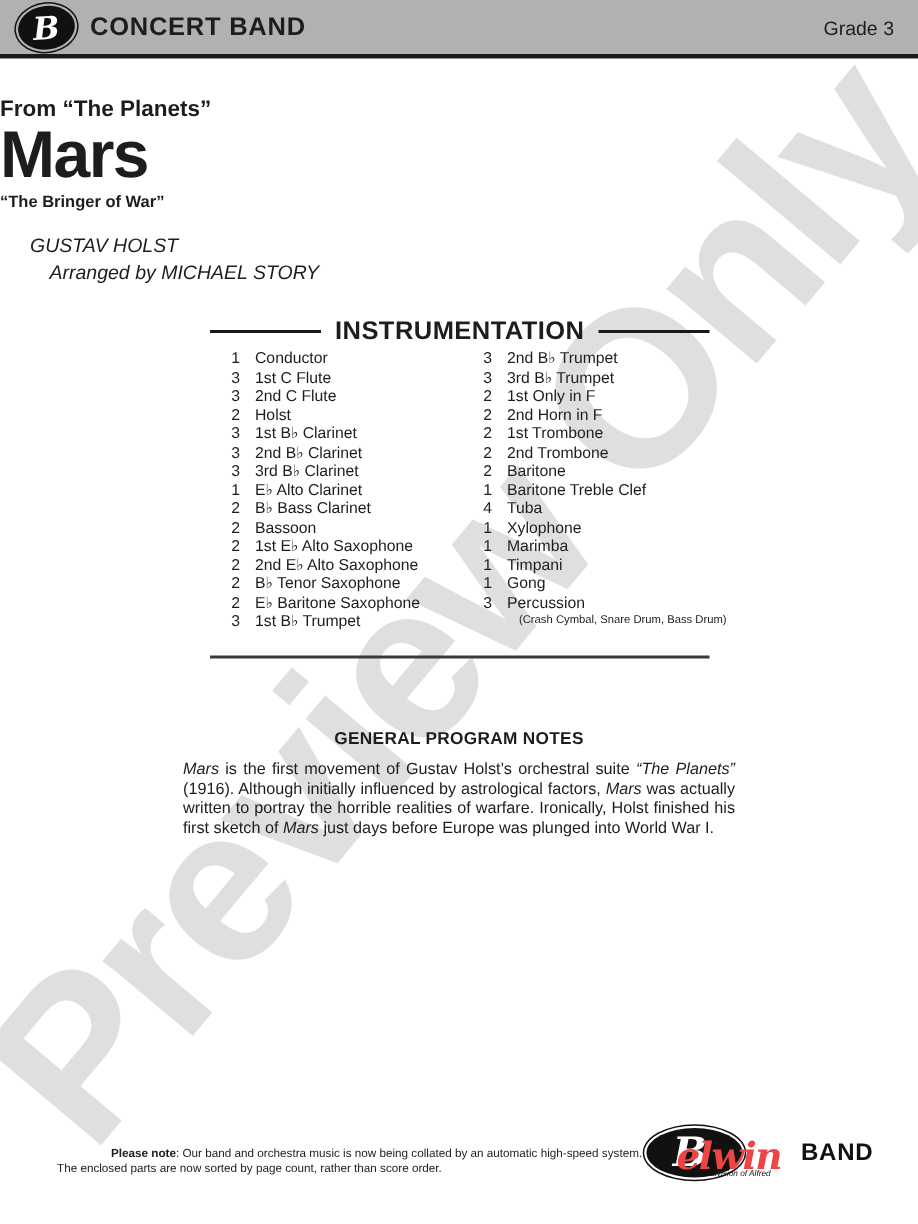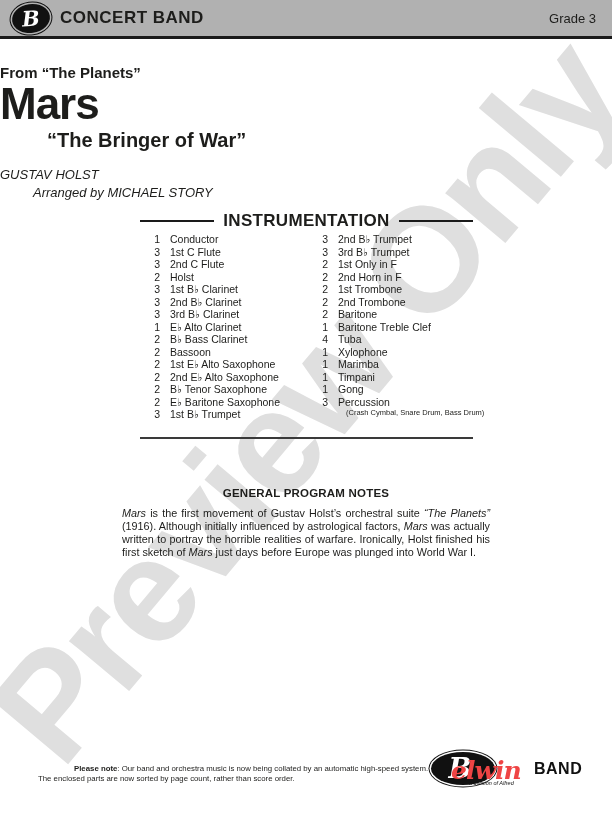--- a/index.html
+++ b/index.html
@@ -84,22 +84,22 @@
     color: #1d1d1b;
     text-align: right;
   }
 
   
   .content { position: relative; z-index: 1; }
 
   .title-block { position: absolute; top: 64px; left: 0; width: 100%; text-align: left; }
   .from-line  { font-size: 15px; font-weight: bold; }
   .main-title { font-size: 44px; font-weight: bold; line-height: 1.0; margin-top: 1px; letter-spacing: -1px; }
-  .subtitle   { font-size: 20px; font-weight: bold; margin-top: 3px; padding-left: 47px; }
-  .composer   { font-size: 13px; font-style: italic; margin-top: 15px; }
+  .subtitle   { font-size: 11px; font-weight: bold; margin-top: 3px; }
+  .composer   { font-size: 13px; font-style: italic; margin-top: 15px; padding-left: 20px; }
   .arranger   { font-size: 13px; font-style: italic; margin-top: 3px; padding-left: 33px; }
 
   .instr-header {
     position: absolute;
     top: 211px; left: 140px;
     width: 333px;
     display: flex;
     align-items: center;
   }
   .instr-header .line { flex: 1; height: 2px; background: #1a1a1a; }

